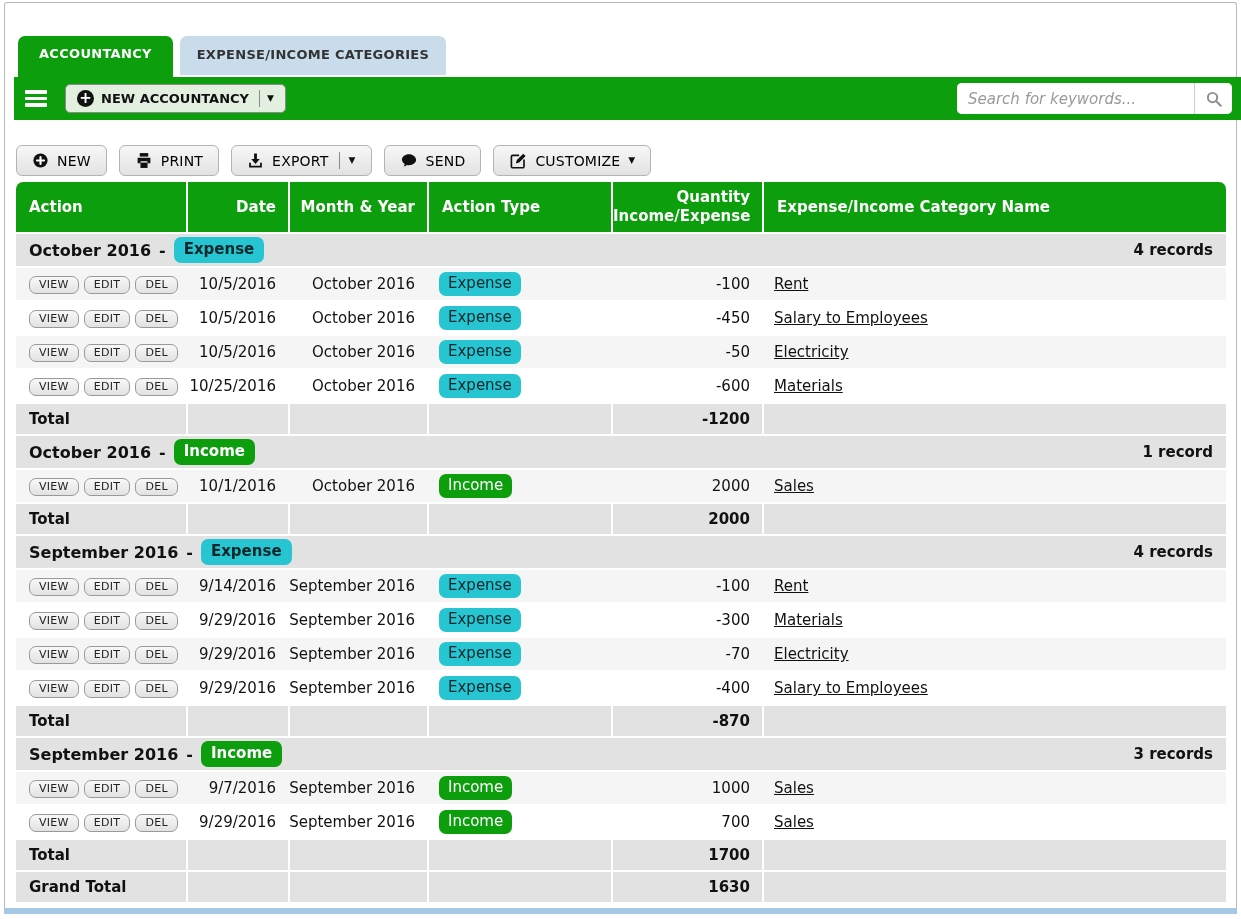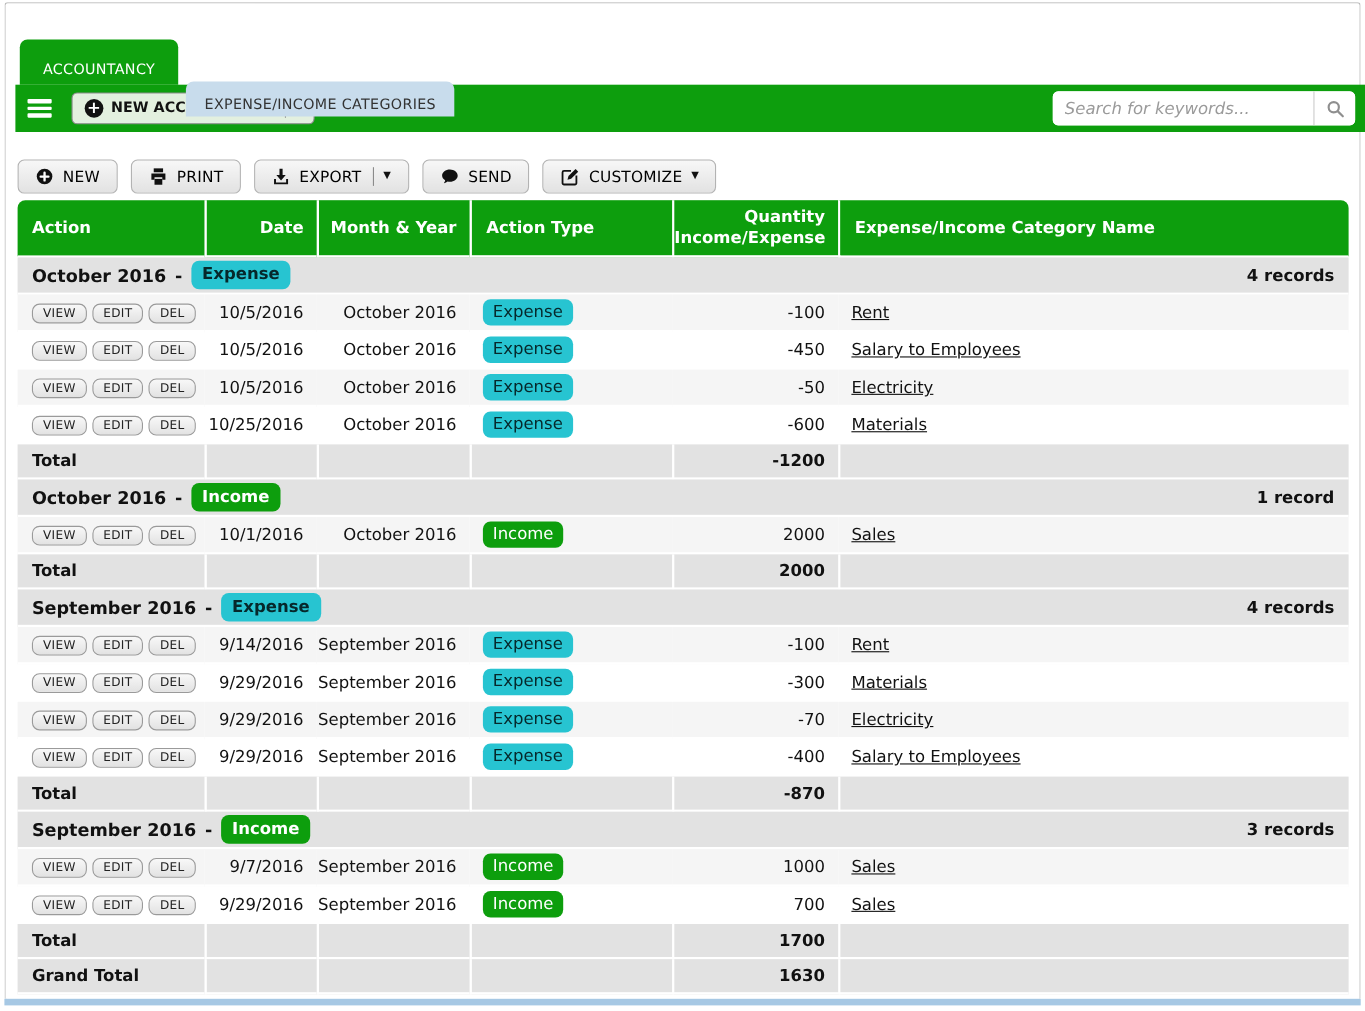--- a/index.html
+++ b/index.html
@@ -5,23 +5,23 @@
   *{margin:0;padding:0;box-sizing:border-box;}
   html,body{background:#fff;}
   body{font-family:"DejaVu Sans","Liberation Sans",sans-serif;color:#111;}
   .stage{position:relative;width:1241px;height:919px;background:#fff;overflow:hidden;}
 
   .frame{position:absolute;left:4px;top:2px;width:1233px;height:906px;border:1px solid #b9b9b9;border-bottom:none;border-radius:3px 3px 0 0;}
   .bottombar{position:absolute;left:4px;top:908px;width:1233px;height:6px;background:var(--botblue,#a6c8e4);}
 
   
   .tabs{position:absolute;left:18px;top:36px;display:flex;gap:7px;align-items:flex-start;z-index:3;}
-  .tab{border-radius:7px 7px 0 0;font-size:13px;font-weight:400;letter-spacing:.3px;display:flex;align-items:flex-end;cursor:pointer;white-space:nowrap;}
+  .tab{border-radius:7px 7px 0 0;font-size:13px;font-weight:700;letter-spacing:.3px;display:flex;align-items:center;cursor:pointer;white-space:nowrap;}
   .tab.active{background:var(--green,#0d9e0d);color:#fff;height:41px;padding:0 21px 6px;}
-  .tab.inactive{background:var(--tabblue,#c8dcec);color:#333;height:32px;padding:0 17px 3px;margin-top:38px;}
+  .tab.inactive{background:var(--tabblue,#c8dcec);color:#333;height:39px;padding:0 17px 3px;}
 
   
   .toolbar{position:absolute;left:14px;right:0;top:77px;height:43px;background:var(--green,#0d9e0d);display:flex;align-items:center;padding:0 9px 0 11px;z-index:2;}
   .hamburger{width:22px;display:flex;flex-direction:column;gap:3px;cursor:pointer;flex:0 0 auto;}
   .hamburger span{display:block;height:3.5px;background:#fff;border-radius:1px;}
   .newacc{margin-left:18px;height:29px;border:1px solid #8b8b8b;border-radius:5px;background:#e3f0df;display:flex;align-items:center;gap:7px;padding:0 11px;font-size:13px;font-weight:700;color:#111;cursor:pointer;font-family:inherit;}
   .plus-circle{width:17px;height:17px;border-radius:50%;background:#111;color:#fff;display:flex;align-items:center;justify-content:center;font-size:15px;font-weight:700;line-height:15px;flex:0 0 auto;}
   .vsep{width:1px;height:17px;background:#8b8b8b;margin-left:3px;}
   .caret{font-size:9px;color:#111;line-height:1;}
   .search{margin-left:auto;width:275px;height:31px;background:#fff;border-radius:5px;display:flex;overflow:hidden;}

